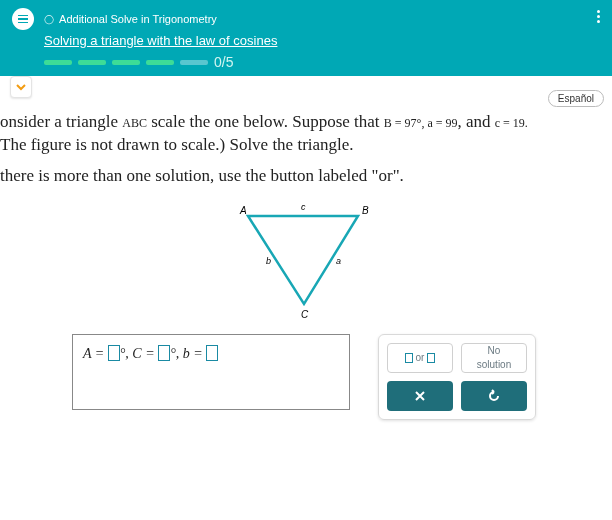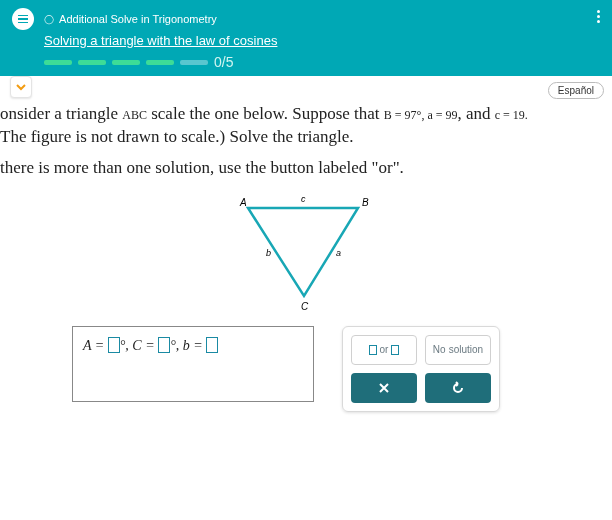--- a/index.html
+++ b/index.html
@@ -38,21 +38,21 @@
   .prog-seg.off { background: rgba(255,255,255,.35); }
   .prog-label { font-size: 14px; color: #d0f5f0; }
   .kebab {
     position: absolute; right: 12px; top: 10px;
     display: flex; flex-direction: column; gap: 2px;
     cursor: pointer;
   }
   .kebab span { width: 3px; height: 3px; background: #fff; border-radius: 50%; }
   .toolbar {
     display: flex; justify-content: flex-end; align-items: center;
-    padding: 6px 8px 2px 8px; gap: 6px;
+    padding: 14px 8px 2px 8px; gap: 6px;
     position: relative;
   }
   .chev-down {
     position: absolute; left: 10px; top: 0px;
     width: 22px; height: 22px; background: #fff;
     border: 1px solid #e4e4e4; border-radius: 4px;
     display: flex; align-items: center; justify-content: center;
     box-shadow: 0 1px 2px rgba(0,0,0,.1);
     cursor: pointer;
   }
@@ -69,21 +69,21 @@
     font-family: Georgia, 'Times New Roman', serif;
   }
   .mini { font-size: 12px; font-family: Georgia, serif; }
   .mini-up { font-size: 12px; font-family: Liberation Serif, serif; }
   .figure { display: flex; justify-content: center; margin: 4px 0 8px 0; }
   .answer-row {
     display: flex; align-items: flex-start; gap: 28px;
     margin: 6px 0 0 76px;
   }
   .answer-box {
-    border: 1px solid #888; width: 242px; height: 76px;
+    border: 1px solid #888; width: 278px; height: 76px;
     padding: 10px 10px; font-family: Georgia, serif;
     font-size: 14px; font-style: italic;
   }
   .slot {
     display: inline-block; width: 12px; height: 16px;
     border: 1px solid #1a8aa3; vertical-align: -3px;
     background: #fff;
   }
   .panel {
     border: 1px solid #d9d9d9; border-radius: 6px;
@@ -175,21 +175,21 @@
       <span>b = </span><span class="slot"></span>
     </div>
 
     <div class="panel">
       <div class="panel-top">
         <div class="pbtn">
           <span class="mini-slot"></span>
           <span>or</span>
           <span class="mini-slot"></span>
         </div>
-        <div class="pbtn" style="flex-direction:row;line-height:1.1;">
+        <div class="pbtn" style="flex-direction:column;line-height:1.1;">
           <span>No</span>
           <span>solution</span>
         </div>
       </div>
       <div class="panel-bot">
         <div class="pbtn-dark">
           <svg width="14" height="14" viewBox="0 0 14 14">
               <path d="M3 3 L11 11 M11 3 L3 11"></path>
             </svg>
         </div>

